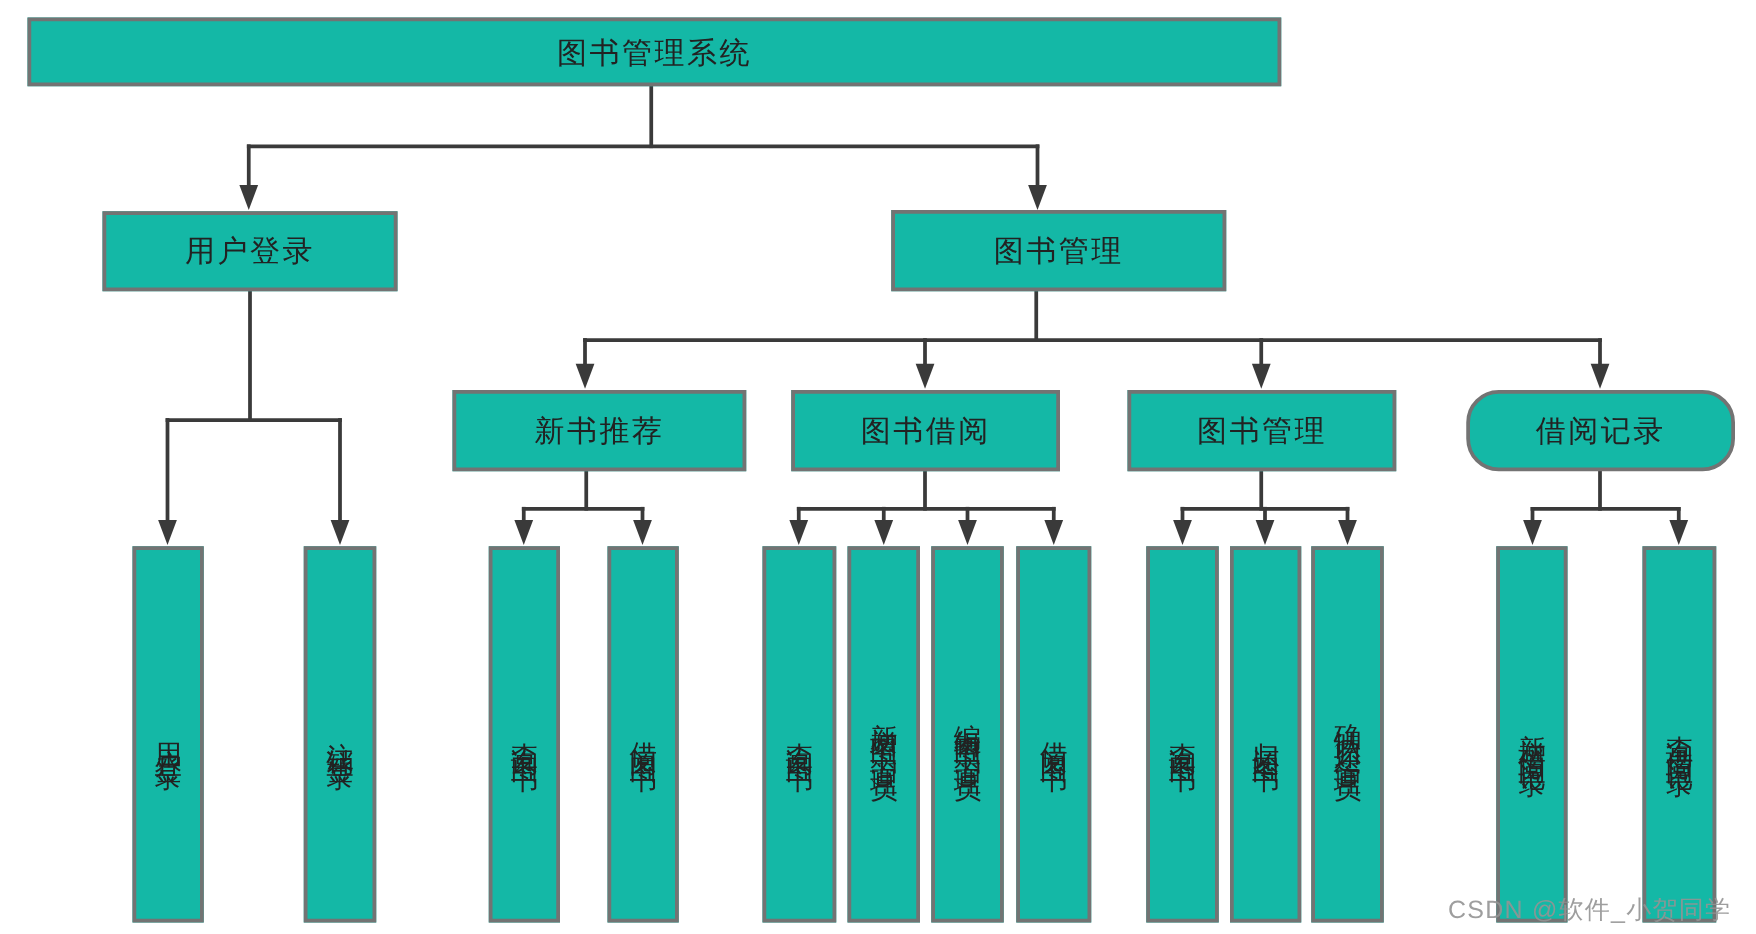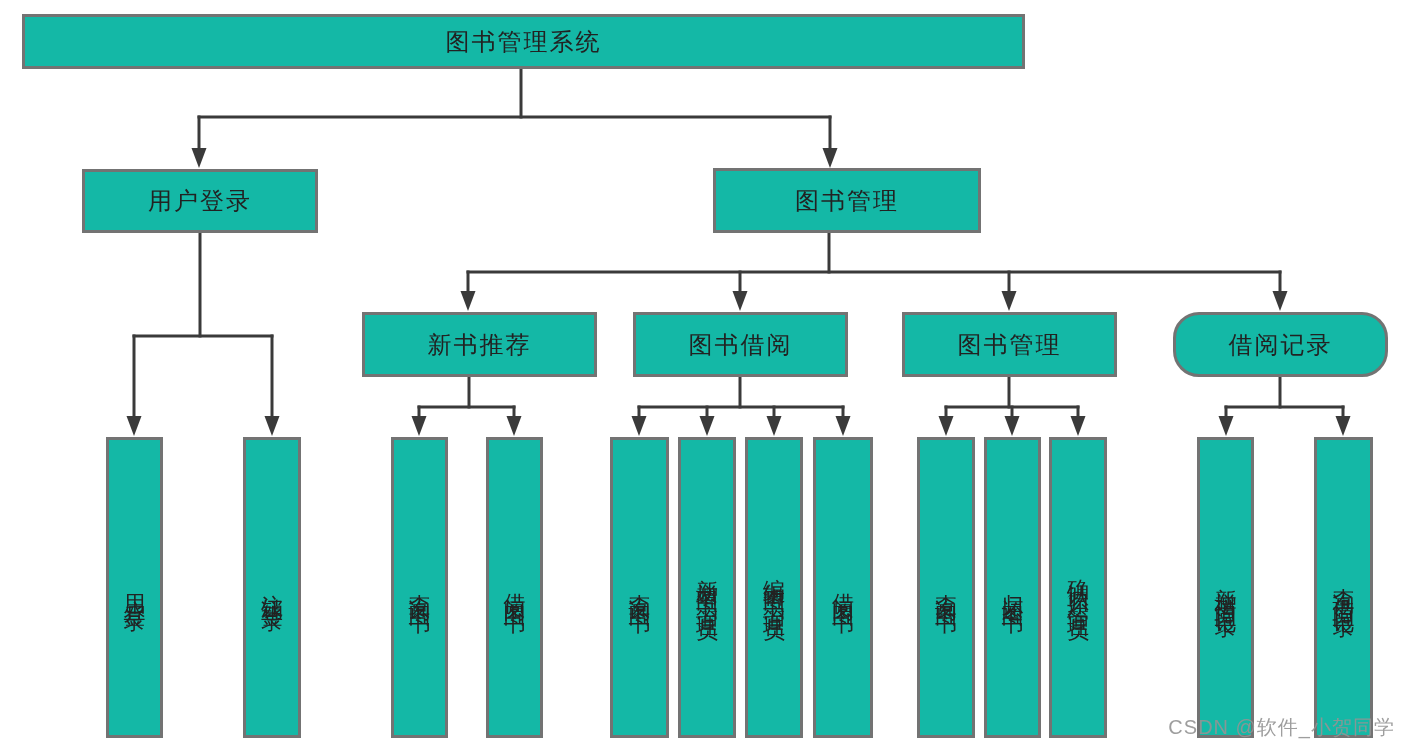--- a/index.html
+++ b/index.html
@@ -25,21 +25,21 @@
   .leaf{
     writing-mode:vertical-rl;
     text-orientation:mixed;
     font-size:22px;
     letter-spacing:6px;
     line-height:1;
     white-space:normal;
   }
   #watermark{
     position:absolute;
-    right:10px;bottom:6px;
+    right:20px;bottom:6px;
     font-size:20px;
     letter-spacing:1px;
     color:rgba(148,148,148,0.9);
     z-index:5;
   }
   line,polyline{stroke:#3a3a3a;stroke-width:3;fill:none;stroke-linecap:square;}
   polygon{fill:#3a3a3a;stroke:none;}
 </style>
 </head>
 <body>

